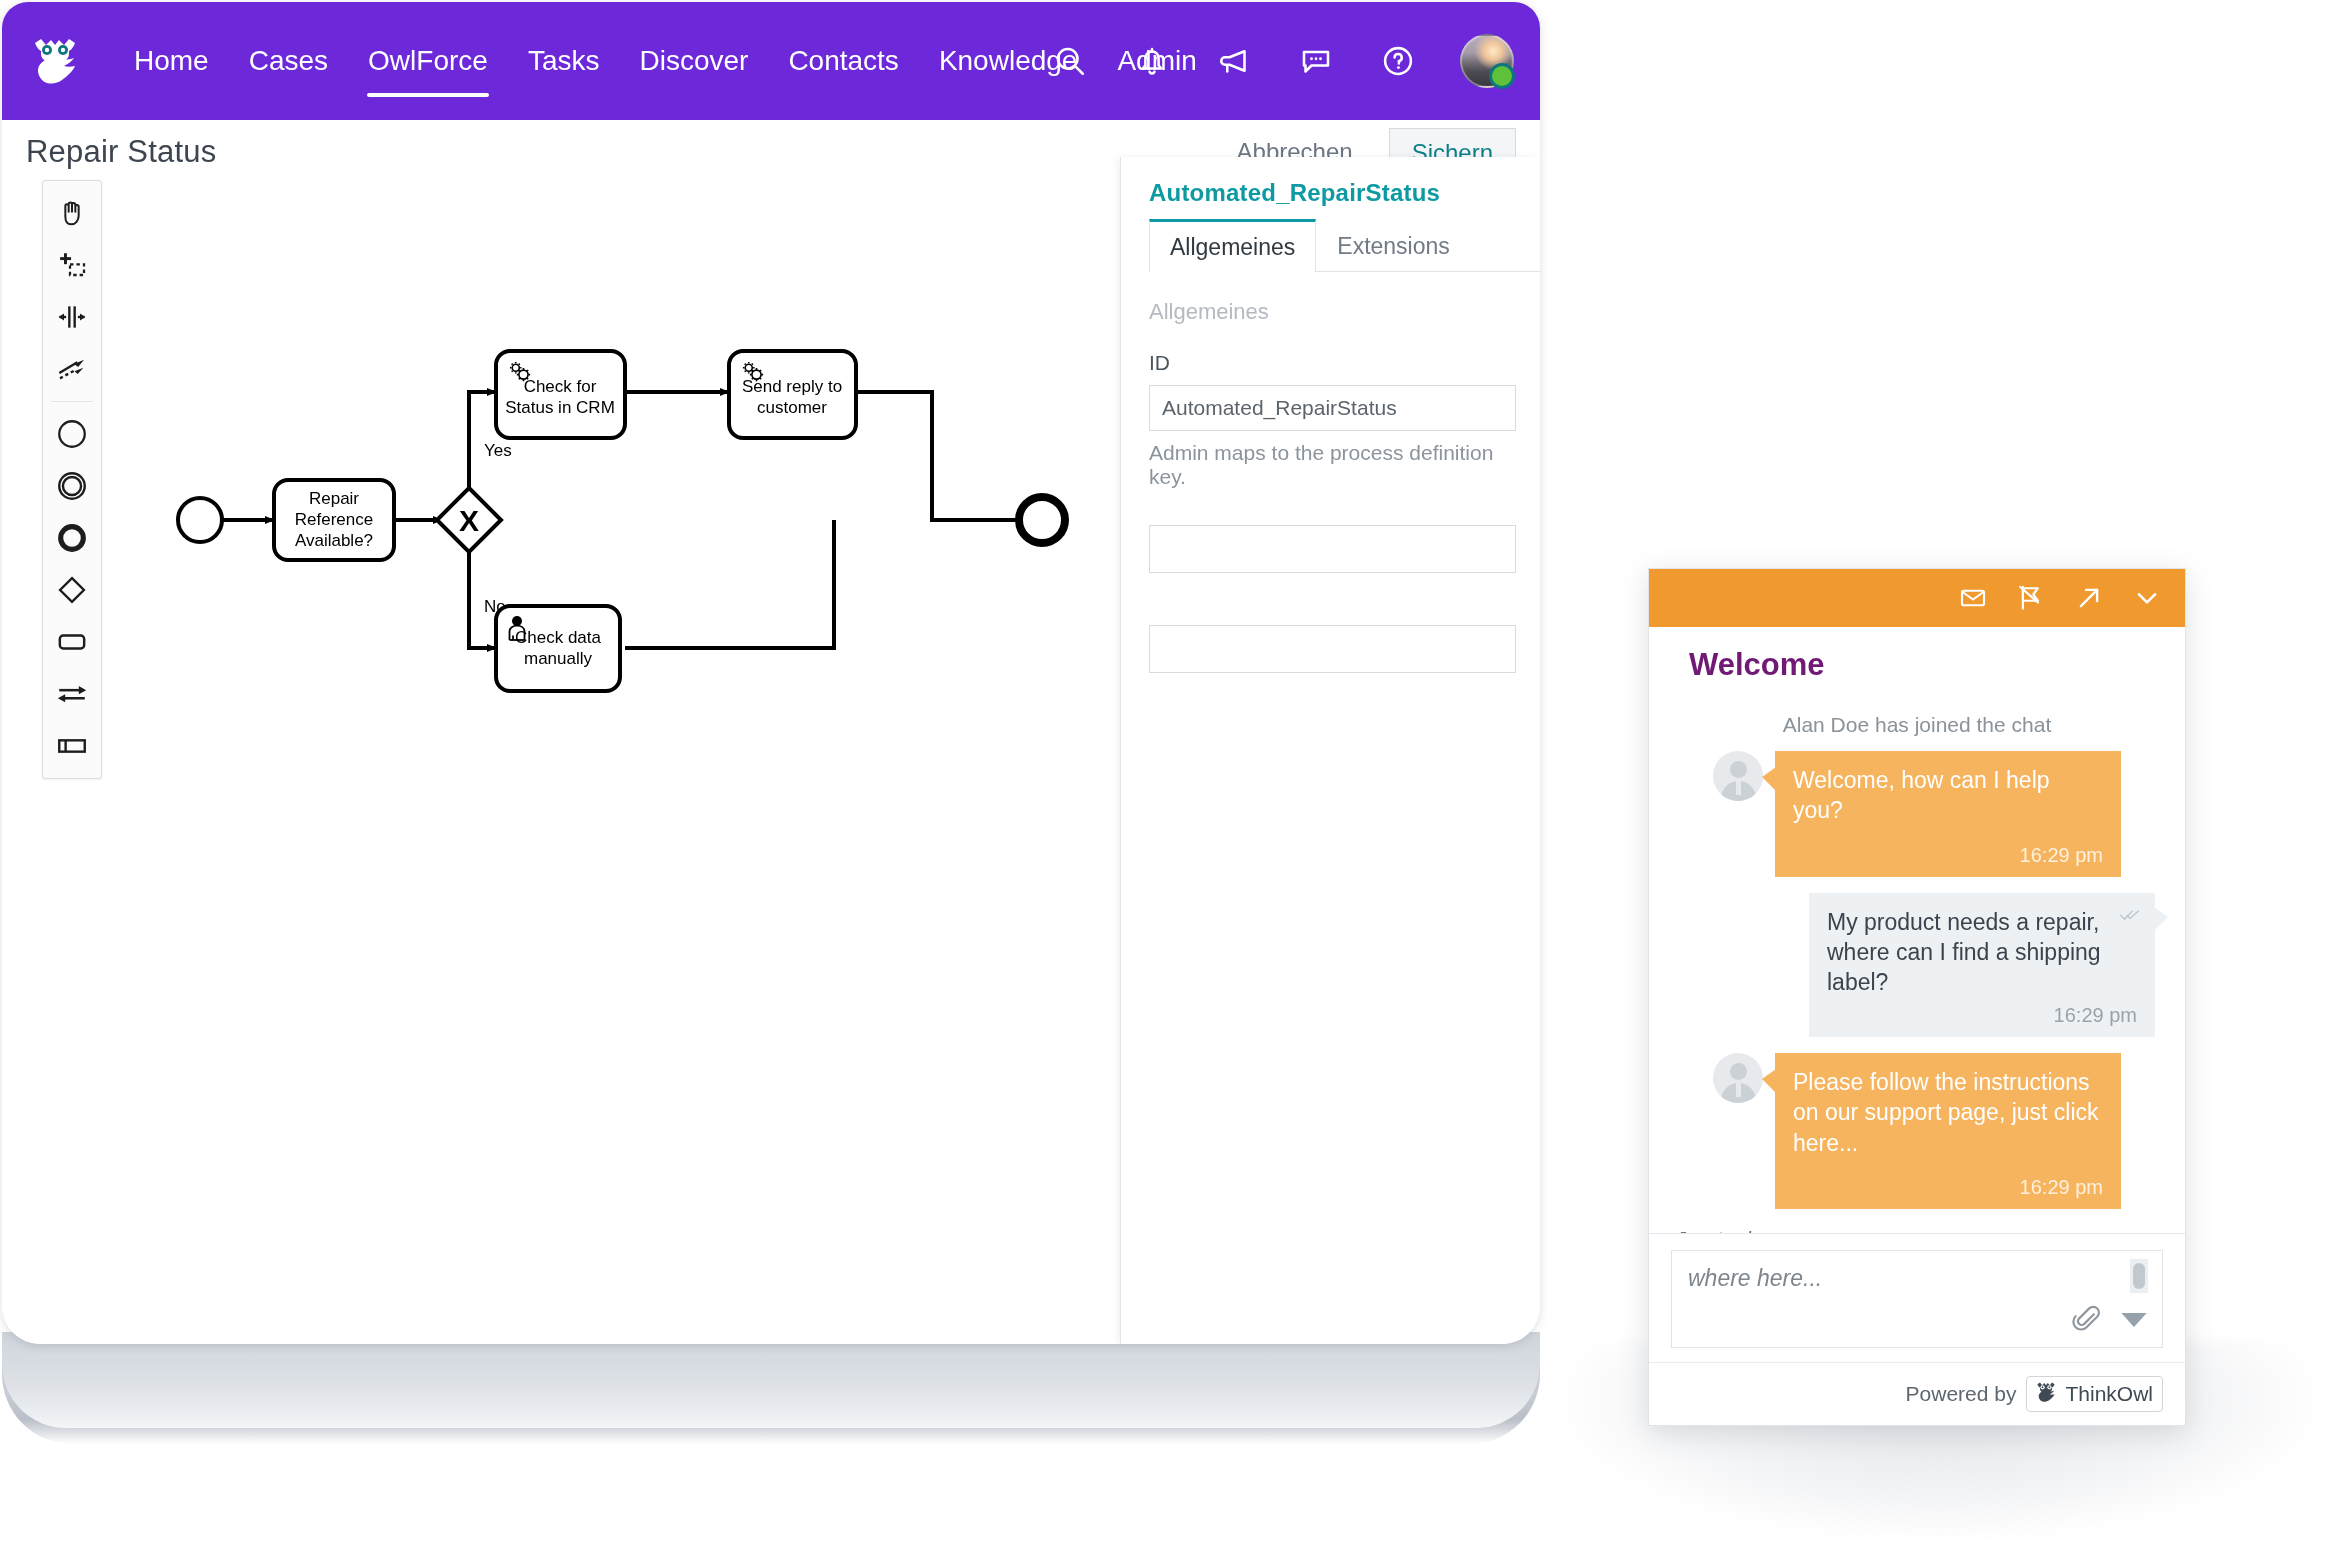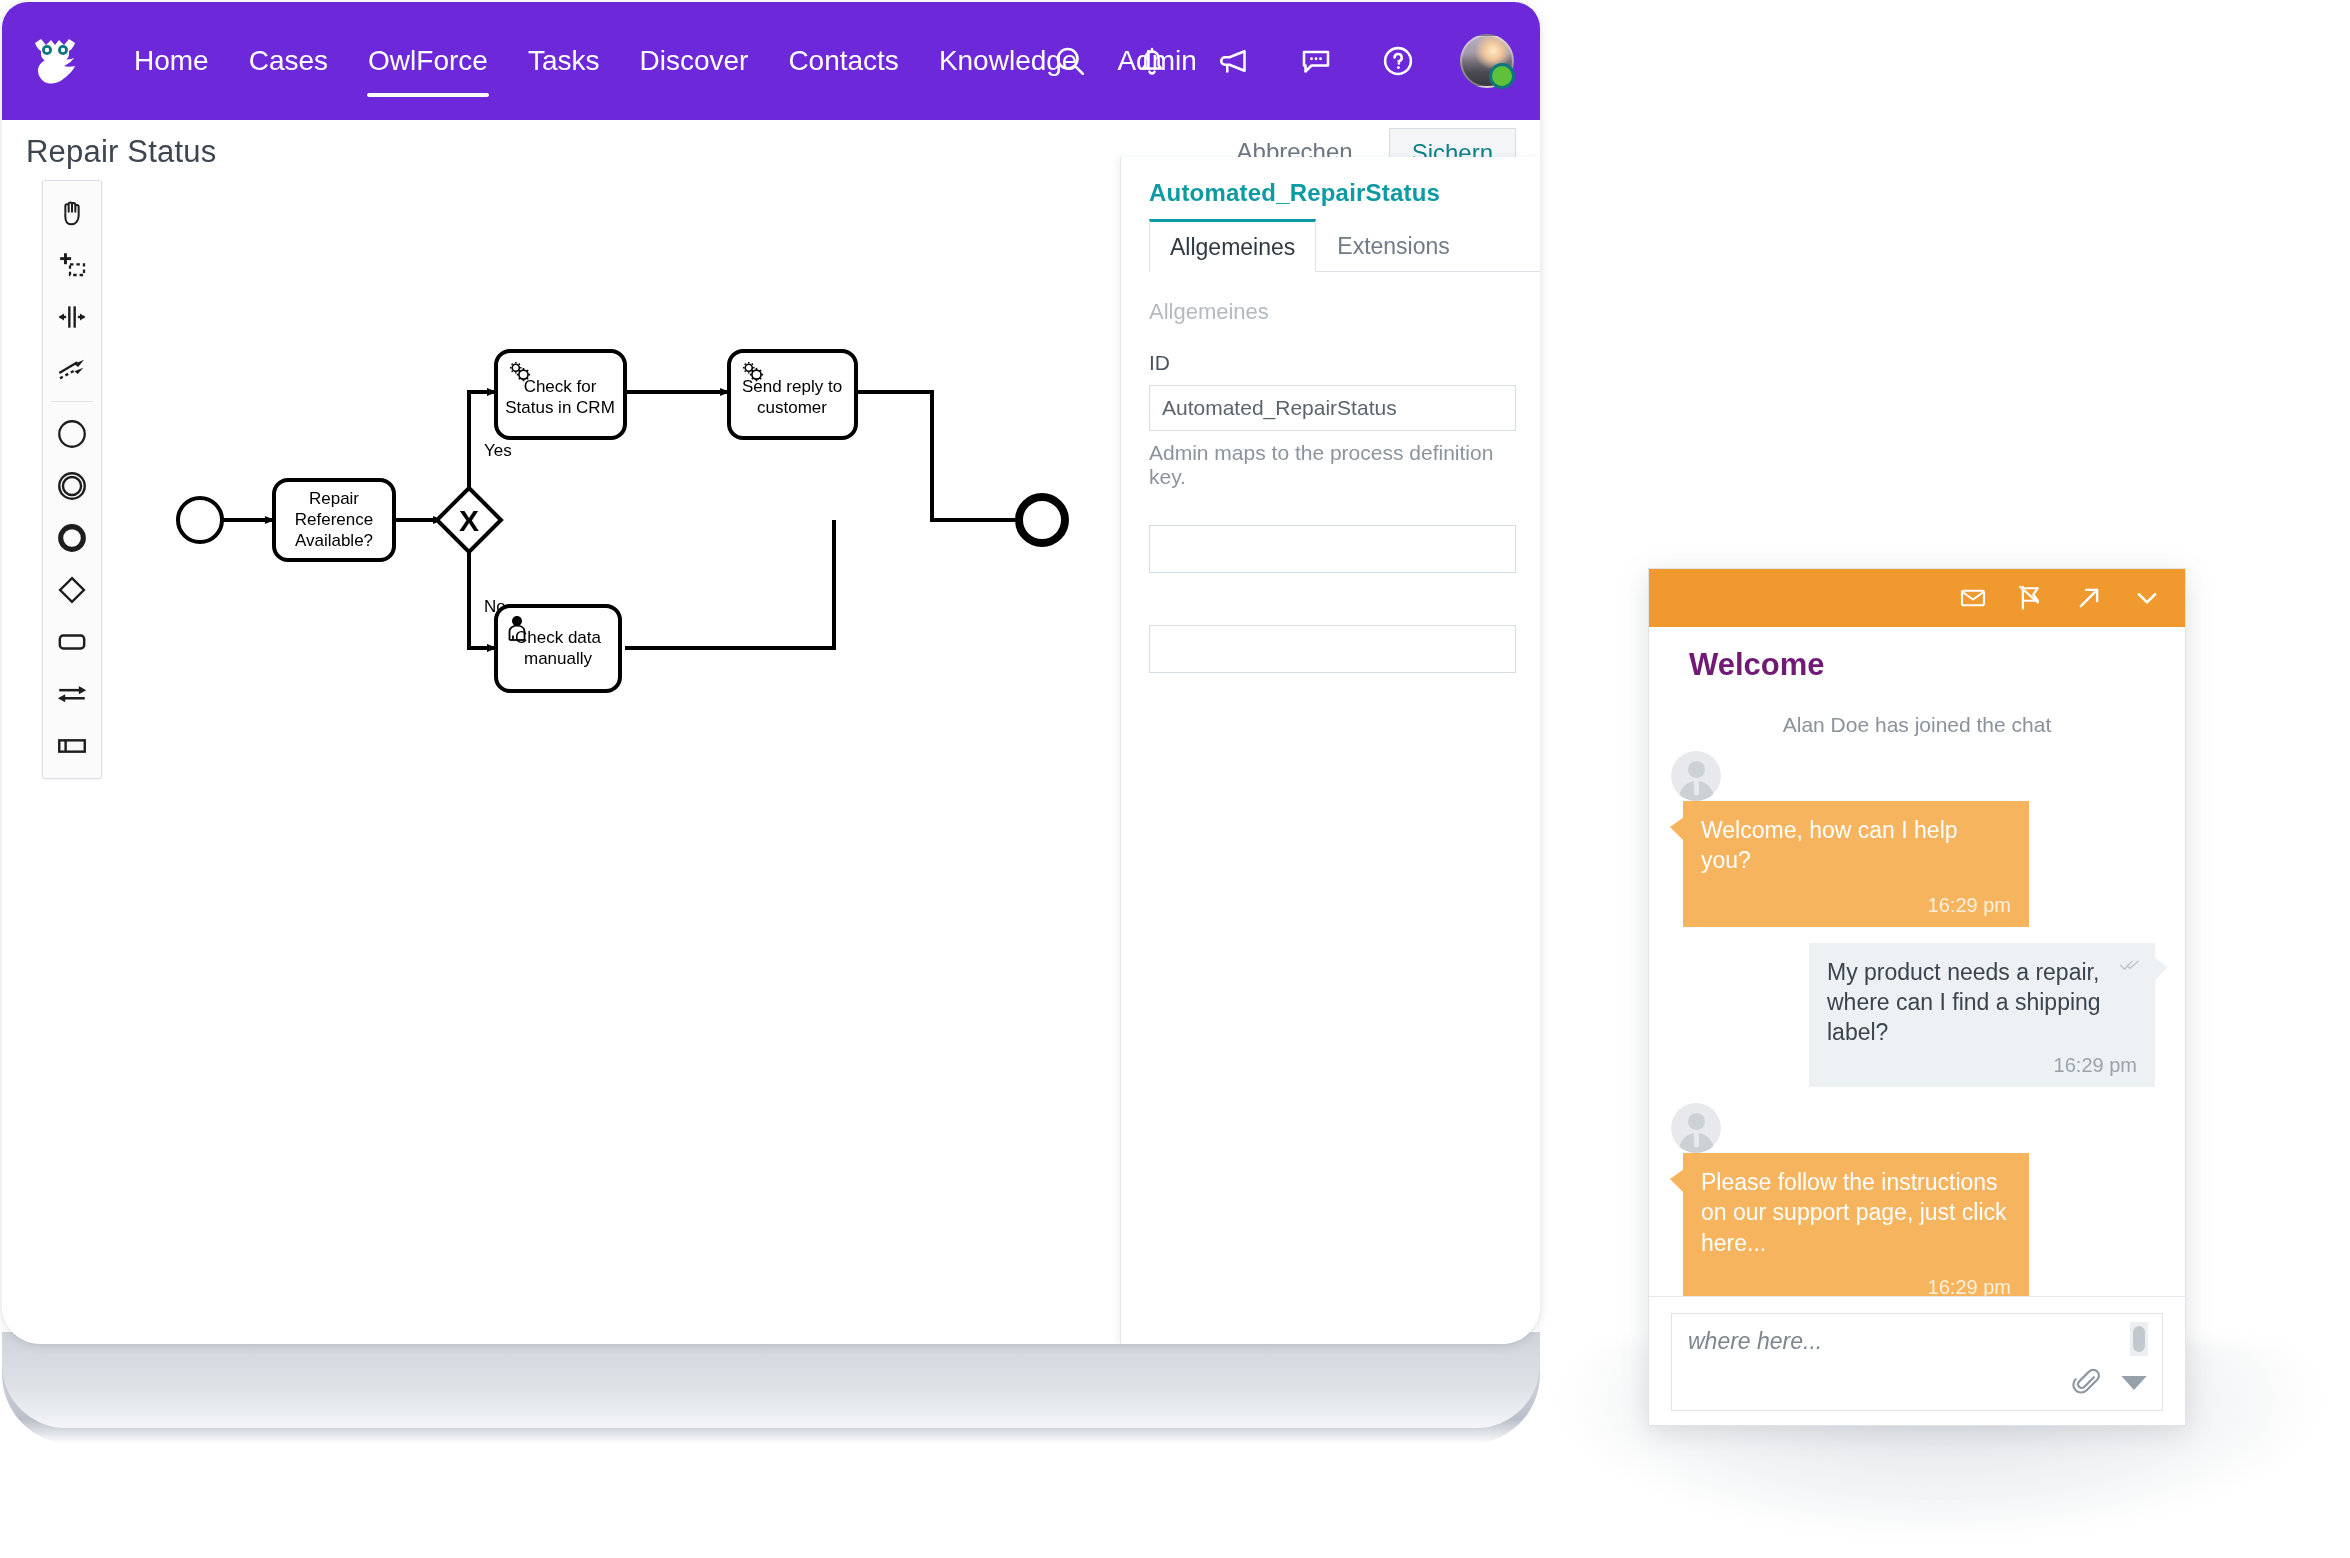--- a/index.html
+++ b/index.html
@@ -170,21 +170,21 @@
   .chat-bar {
     height:58px; background:#f0992e; display:flex; align-items:center;
     justify-content:flex-end; padding-right:22px; gap:26px;
   }
   .chat-bar .cb-ic { width:32px; height:32px; display:flex; align-items:center; justify-content:center; cursor:pointer; }
   .chat-title { font-size:31px; font-weight:bold; color:#701a75; padding:20px 0 18px 40px; }
   .chat-msgs { position:relative; flex:1; background:#fff; padding: 4px 22px 0 22px; overflow:hidden; }
   .sys-line { font-size:21px; color:#8a929a; text-align:center; margin: 8px 0 14px 0; }
 
   .row { display:flex; align-items:flex-start; margin-bottom:16px; }
-  .row.agent { justify-content:center;flex-direction:column; }
+  .row.agent { justify-content:center; }
   .row.user { justify-content:flex-end; }
   .av {
     width:50px; height:50px; border-radius:50%; background:#e7e9ec; flex:0 0 50px;
     display:flex; align-items:flex-end; justify-content:center; overflow:hidden;
   }
   .av-inner { position:relative; width:50px; height:50px; }
   .av-inner .h { position:absolute; left:17px; top:10px; width:17px; height:17px; border-radius:50%; background:#ccd1d6; }
   .av-inner .b { position:absolute; left:8px; top:30px; width:35px; height:22px; border-radius:18px 18px 0 0; background:#ccd1d6; }
   .av-inner .t { position:absolute; left:23px; top:30px; width:5px; height:14px; background:#e7e9ec; }
 
@@ -576,16 +576,37 @@
           </span>
           <span>
             <svg width="32" height="32" viewBox="0 0 24 24">
               <polygon points="2.5,7.5 21.5,7.5 12,18" fill="#97a1aa"></polygon>
             </svg>
           </span>
         </div>
       </div>
     </div>
 
+    <div class="chat-foot">
+      <span class="pw-txt">Powered by</span>
+      <span class="pw-badge">
+        <span>
+          <svg width="24" height="24" viewBox="0 0 56 56">
+            <g fill="#3f4a54">
+              <path d="M8 10 L14 6 L19 12 L24 7 L28 12 L32 7 L37 12 L42 6 L48 10
+                       C48 10 46 16 42 18 L42 21 C42 26 37 30 28 30 C19 30 14 26 14 21 L14 18 C10 16 8 10 8 10 Z"></path>
+            </g>
+            <circle cx="20" cy="17" r="5" fill="#ffffff"></circle>
+            <circle cx="36" cy="17" r="5" fill="#ffffff"></circle>
+            <circle cx="20" cy="17" r="2.2" fill="#3f4a54"></circle>
+            <circle cx="36" cy="17" r="2.2" fill="#3f4a54"></circle>
+            <path d="M28 25 C23 25 15 27 12 33 C9 39 13 48 20 50 C25 51.5 31 50 35 47
+                     C40 43.5 46 38 48 33 C44 34 40 34 37 33 C41 31 45 28 47 25
+                     C42 27 36 27 32 26 Z" fill="#3f4a54"></path>
+          </svg>
+        </span>
+        <span class="pw-name">ThinkOwl</span>
+      </span>
+    </div>
 
   </div>
 
 </div>
 
 </body></html>

